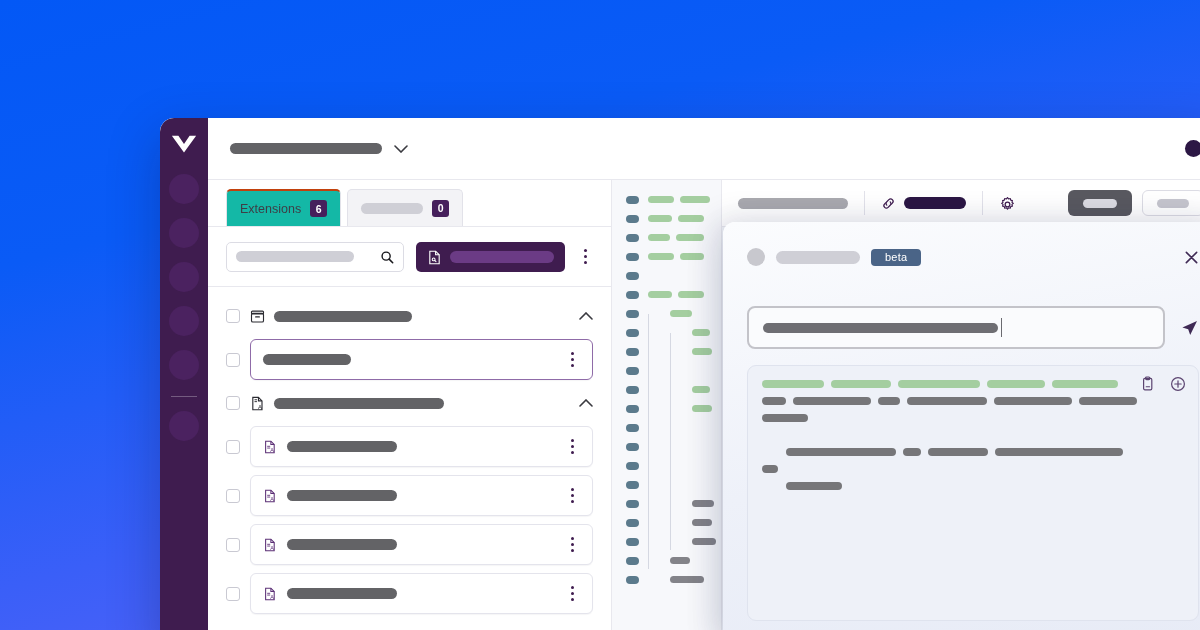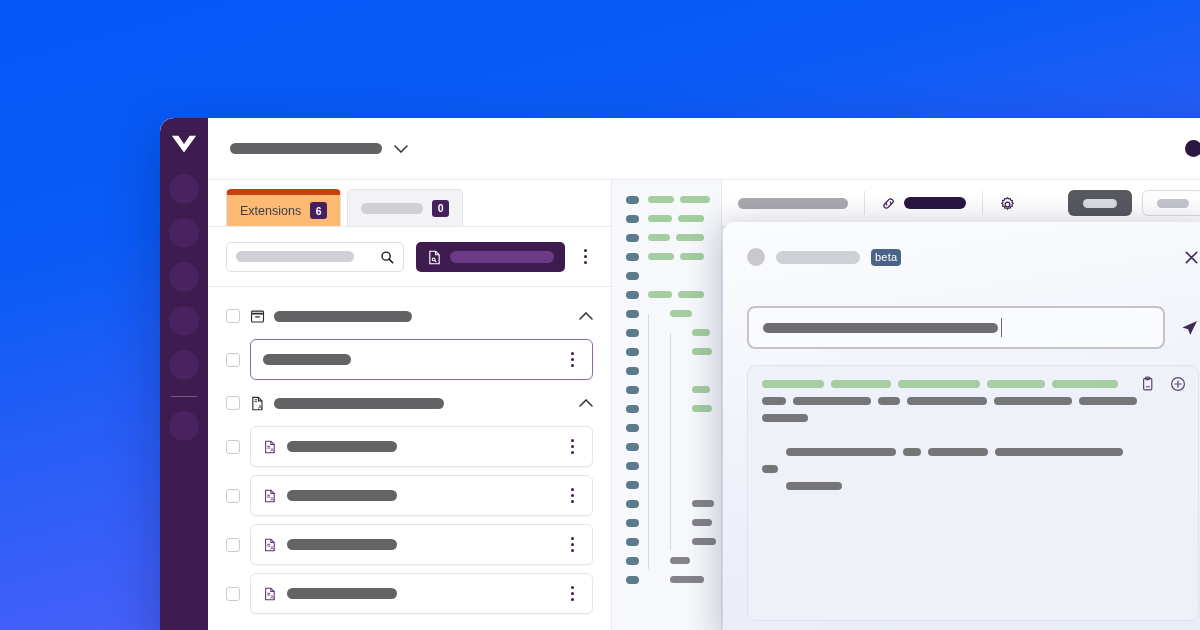--- a/index.html
+++ b/index.html
@@ -126,22 +126,22 @@
     display: flex; align-items: center; gap: 9px;
     padding: 0 13px;
     border: 1px solid #e2e2e9;
     border-bottom: none;
     border-radius: 5px 5px 0 0;
     background: #f3f3f6;
     font-size: 12.5px;
     color: #3e3e46;
   }
   .tab.active {
-    background: #fdba74;
-    border-top: 6px solid #c2410c;
+    background: #14b8a6;
+    border-top: 2px solid #c2410c;
   }
   .tab-badge {
     background: #46205c; color: #fff;
     font-size: 10.5px; font-weight: bold;
     min-width: 17px; height: 17px;
     border-radius: 3px;
     display: flex; align-items: center; justify-content: center;
     padding: 0 3px;
   }
 
@@ -276,21 +276,21 @@
     box-shadow: -8px -4px 30px rgba(20, 30, 80, 0.13), 0 14px 40px rgba(20,30,80,0.12);
     padding: 22px 24px 0 24px;
     overflow: hidden;
   }
   .chat-head { display: flex; align-items: center; gap: 11px; height: 26px; }
   .chat-avatar { width: 18px; height: 18px; border-radius: 50%; background: #c8c8ce; flex:0 0 auto; }
   .beta-badge {
     background: #4a6487; color: #fff;
     font-size: 11px;
     border-radius: 4px;
-    padding: 2px 4px 3px;
+    padding: 2px 14px 3px;
     letter-spacing: .2px;
   }
   .chat-close { margin-left: auto; color: #3f2a55; font-size: 17px; line-height: 1; }
 
   .chat-input-row { display: flex; align-items: center; gap: 14px; margin-top: 36px; }
   .chat-input {
     flex: 1;
     height: 43px;
     background: #fafbfd;
     border: 2px solid #c3c3c9;

